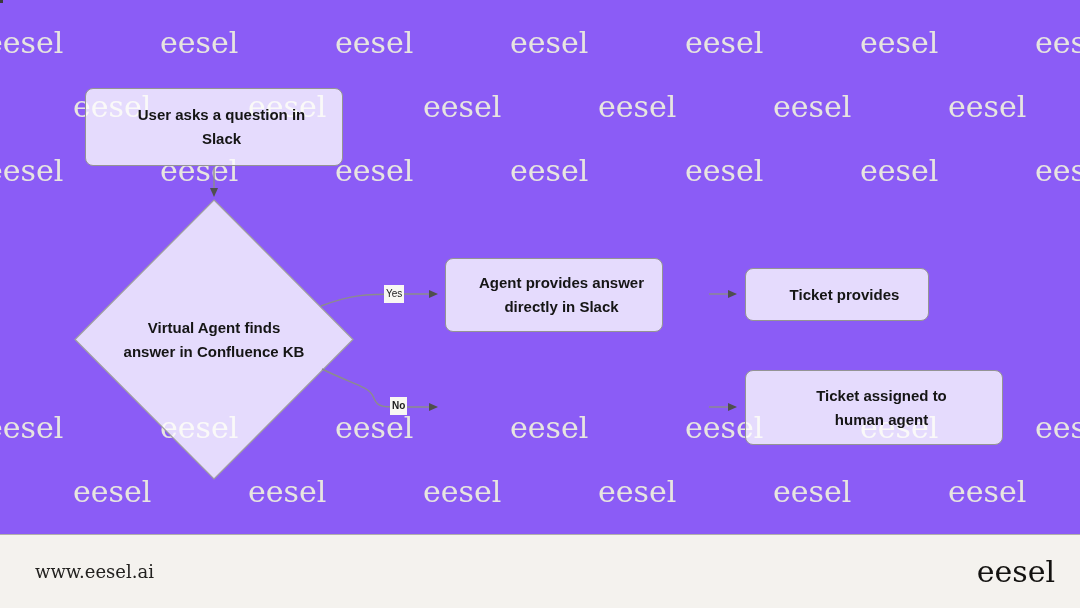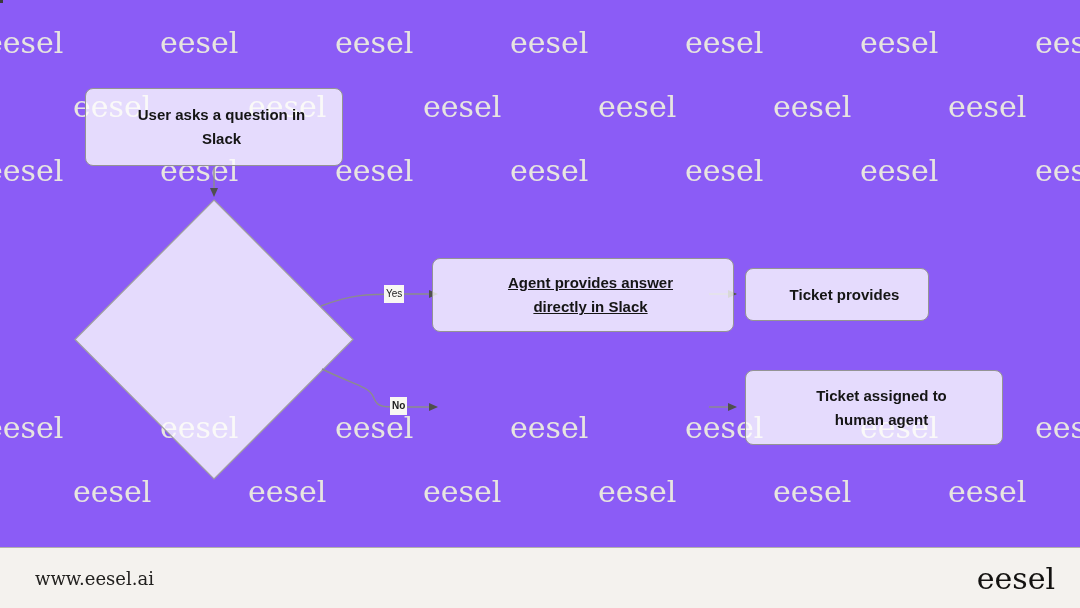--- a/index.html
+++ b/index.html
@@ -19,38 +19,38 @@
   
   .node{
     position:absolute;z-index:2;
     background:rgba(255,255,255,0.78);
     border:1px solid #949494;border-radius:8px;
     display:flex;align-items:center;justify-content:center;
     text-align:center;font-weight:700;font-size:15px;line-height:24px;
     color:#151515;white-space:pre-line;box-sizing:border-box;padding-left:15px;
   }
   .node-start{left:85px;top:88px;width:258px;height:78px;}
-  .node-answer{left:432px;top:258px;width:302px;height:74px;text-decoration:underline;}
+  .node-answer{left:445px;top:258px;width:218px;height:74px;}
   .node-deflected{left:745px;top:268px;width:184px;height:53px;}
   .node-ticket{left:450px;top:371px;width:258px;height:74px;}
   .node-assigned{left:745px;top:370px;width:258px;height:75px;}
   .decision-label{
     position:absolute;z-index:2;left:100px;top:316px;width:228px;
     text-align:center;font-weight:700;font-size:15px;line-height:24px;
     color:#151515;white-space:pre-line;
   }
   .edge-label{
     position:absolute;z-index:3;background:#f8f7f3;
     font-size:10px;color:#1a1a1a;padding:0 2px;line-height:18px;
   }
   .edge-label-yes{left:384px;top:285px;}
   .edge-label-no{left:390px;top:397px;font-weight:bold;}
   
   .footer{
-    position:absolute;left:0;right:0;bottom:0;height:61px;z-index:4;
+    position:absolute;left:0;right:0;bottom:0;height:74px;z-index:4;
     background:#f4f2ee;border-top:1px solid #b2b0ab;
     display:flex;align-items:center;justify-content:space-between;
     padding:0 25px 0 35px;box-sizing:border-box;
     font-family:"DejaVu Serif",serif;
     text-align:right;
   }
   .footer-site{font-size:18px;color:#22211f;}
   .footer-logo{font-size:30px;color:#131210;}
   .corner-dot{position:absolute;left:0;top:0;width:3px;height:3px;background:#3a3a3a;z-index:5;}
 </style>
@@ -113,20 +113,22 @@
     <path d="M322,369 C352,384 368,386 373,396 C376,403 377,407 392,407 L437,407" fill="none" stroke="#8c8c8c" stroke-width="1.4" marker-end="url(#arrowR)"></path>
 
     <path d="M709,294 L736,294" fill="none" stroke="#8c8c8c" stroke-width="1.4" marker-end="url(#arrowR)"></path>
 
     <path d="M709,407 L736,407" fill="none" stroke="#8c8c8c" stroke-width="1.4" marker-end="url(#arrowR)"></path>
   </svg>
 
   <div class="node node-start">User asks a question in
 Slack</div>
 
+  <div class="decision-label">Virtual Agent finds
+answer in Confluence KB</div>
 
   <span class="edge-label edge-label-yes">Yes</span>
   <span class="edge-label edge-label-no">No</span>
 
   <div class="node node-answer">Agent provides answer
 directly in Slack</div>
 
   <div class="node node-deflected">Ticket provides</div>
 
 

